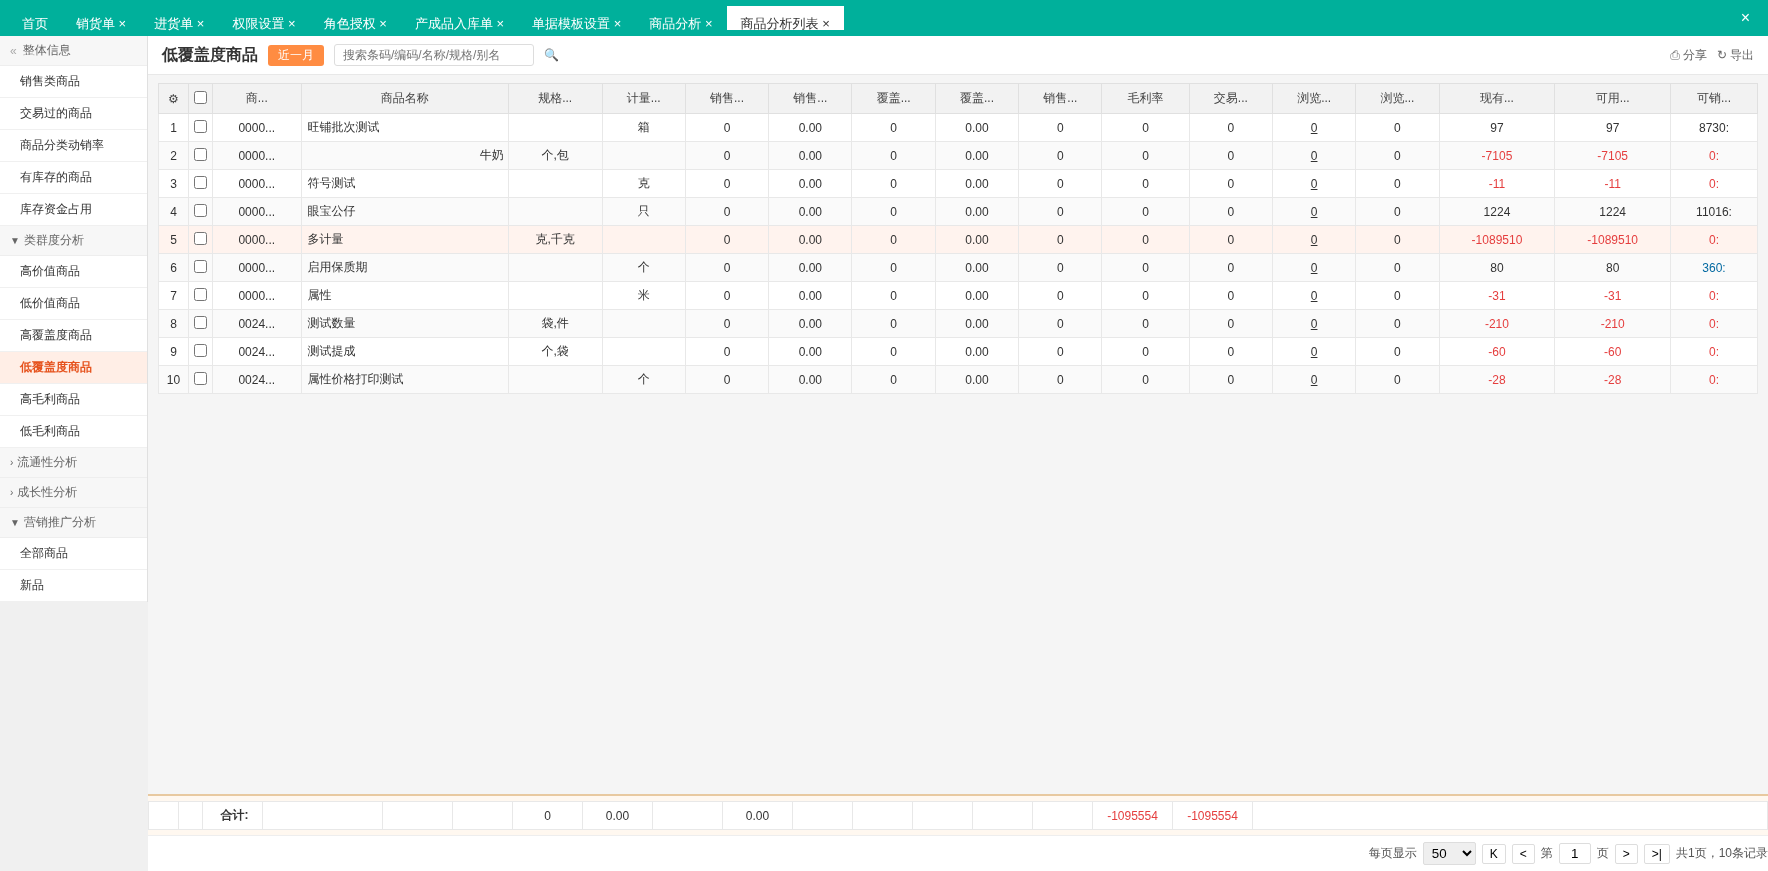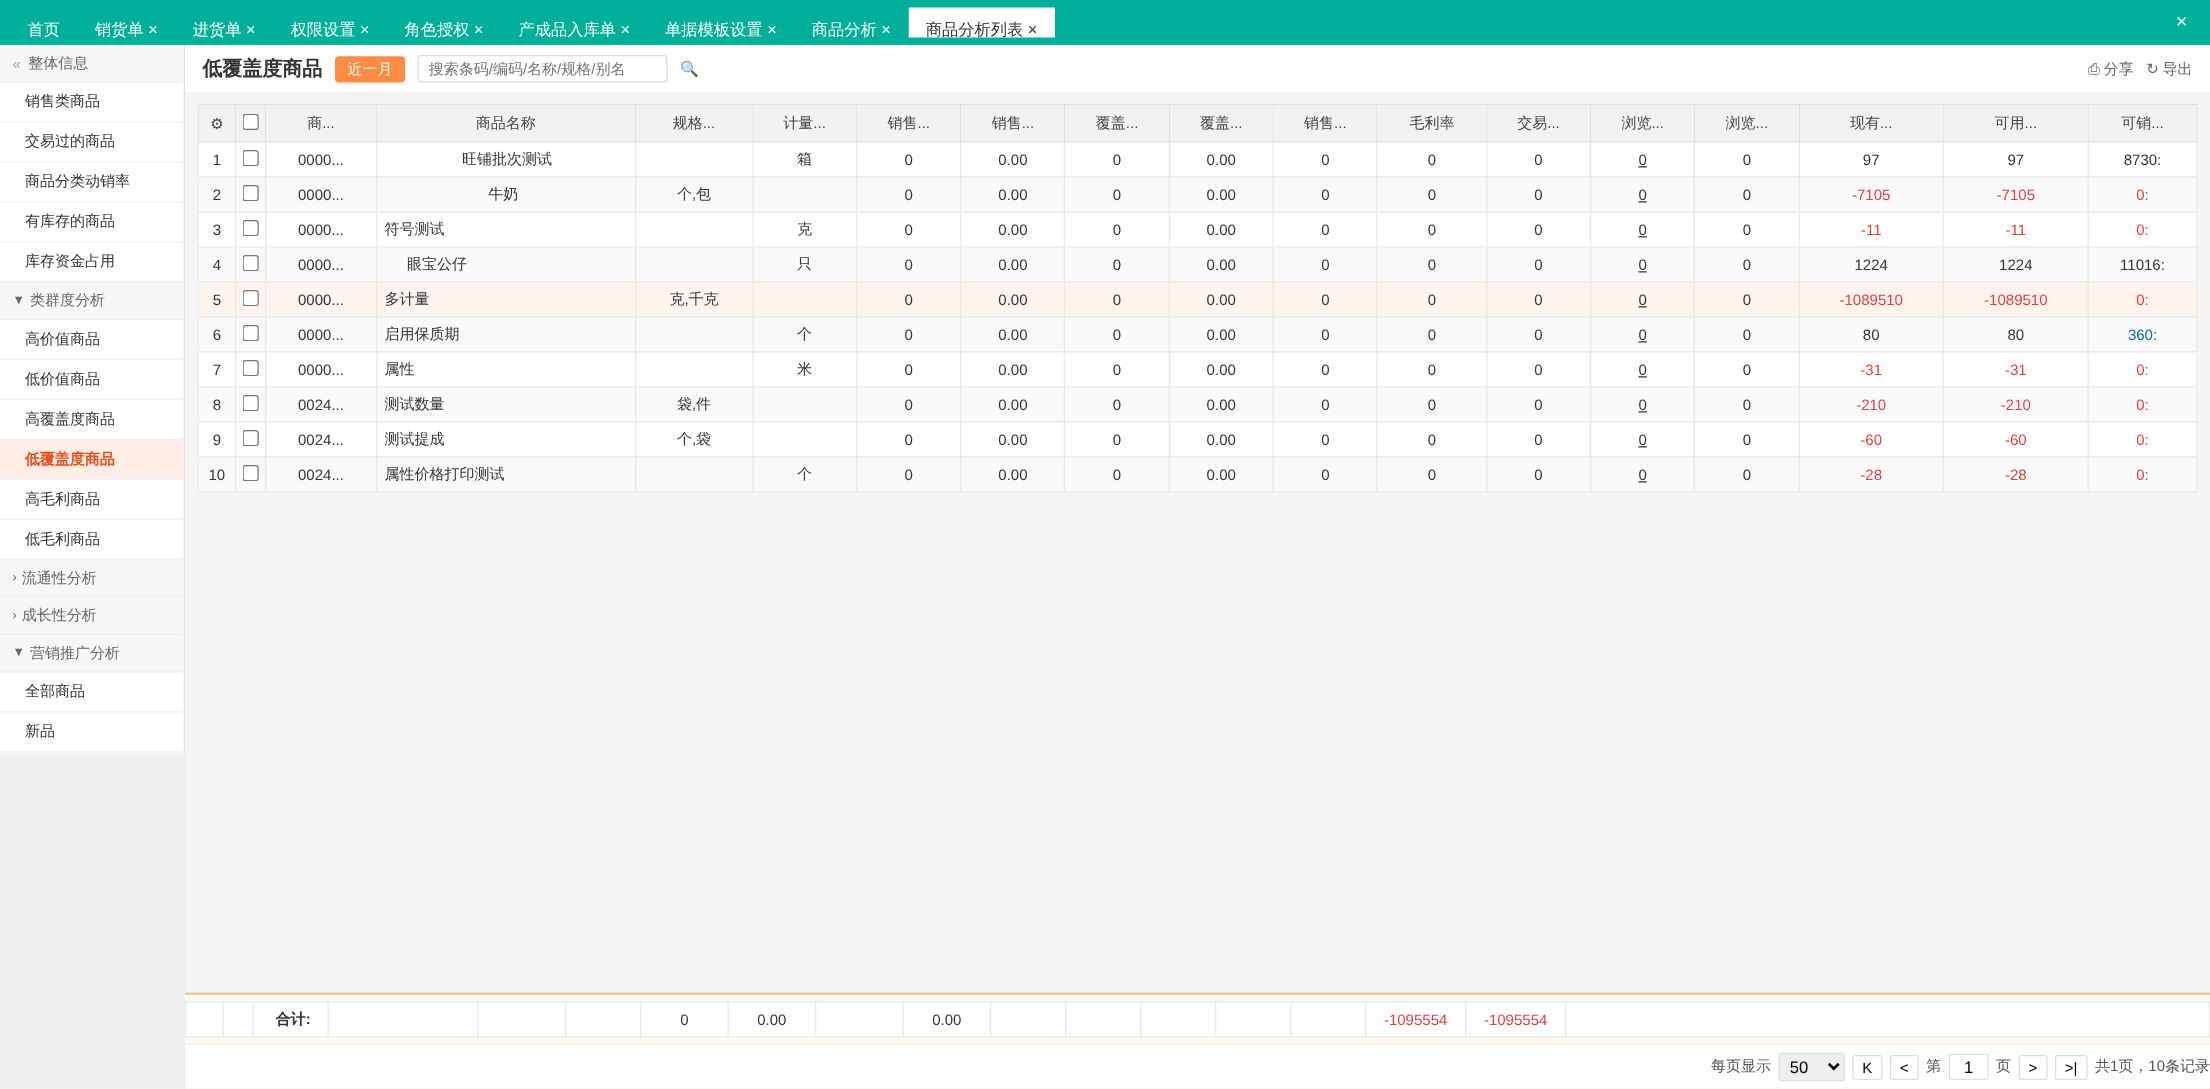--- a/index.html
+++ b/index.html
@@ -157,41 +157,41 @@
             <th>现有...</th>
             <th>可用...</th>
             <th>可销...</th>
           </tr>
         </thead>
         <tbody id="table-body">
         <tr>
       <td class="col-num">1</td>
       <td class="col-checkbox"><input type="checkbox" style=""></td>
       <td>0000...</td>
-      <td style="text-align:center; padding-left:6px;">旺铺批次测试</td>
+      <td style="text-align:left; padding-left:6px;">旺铺批次测试</td>
       <td></td>
       <td>箱</td>
       <td>0</td>
       <td>0.00</td>
       <td>0</td>
       <td>0.00</td>
       <td>0</td>
       <td>0</td>
       <td>0</td>
       <td style="text-decoration:underline; cursor:pointer;">0</td>
       <td>0</td>
       <td style="color:#333">97</td>
       <td style="color:#333">97</td>
       <td style="color:#333">8730:</td>
     </tr>
             <tr>
       <td class="col-num">2</td>
       <td class="col-checkbox"><input type="checkbox" style=""></td>
       <td>0000...</td>
-      <td style="text-align:center; padding-left:0;">牛奶</td>
+      <td style="text-align:right; padding-left:0;">牛奶</td>
       <td>个,包</td>
       <td></td>
       <td>0</td>
       <td>0.00</td>
       <td>0</td>
       <td>0.00</td>
       <td>0</td>
       <td>0</td>
       <td>0</td>
       <td style="text-decoration:underline; cursor:pointer;">0</td>
@@ -217,21 +217,21 @@
       <td style="text-decoration:underline; cursor:pointer;">0</td>
       <td>0</td>
       <td style="color:#e53e3e">-11</td>
       <td style="color:#e53e3e">-11</td>
       <td style="color:#e53e3e">0:</td>
     </tr>
             <tr>
       <td class="col-num">4</td>
       <td class="col-checkbox"><input type="checkbox" style=""></td>
       <td>0000...</td>
-      <td style="text-align:left; padding-left:24px;">眼宝公仔</td>
+      <td style="text-align:left; padding-left:6px;">眼宝公仔</td>
       <td></td>
       <td>只</td>
       <td>0</td>
       <td>0.00</td>
       <td>0</td>
       <td>0.00</td>
       <td>0</td>
       <td>0</td>
       <td>0</td>
       <td style="text-decoration:underline; cursor:pointer;">0</td>

